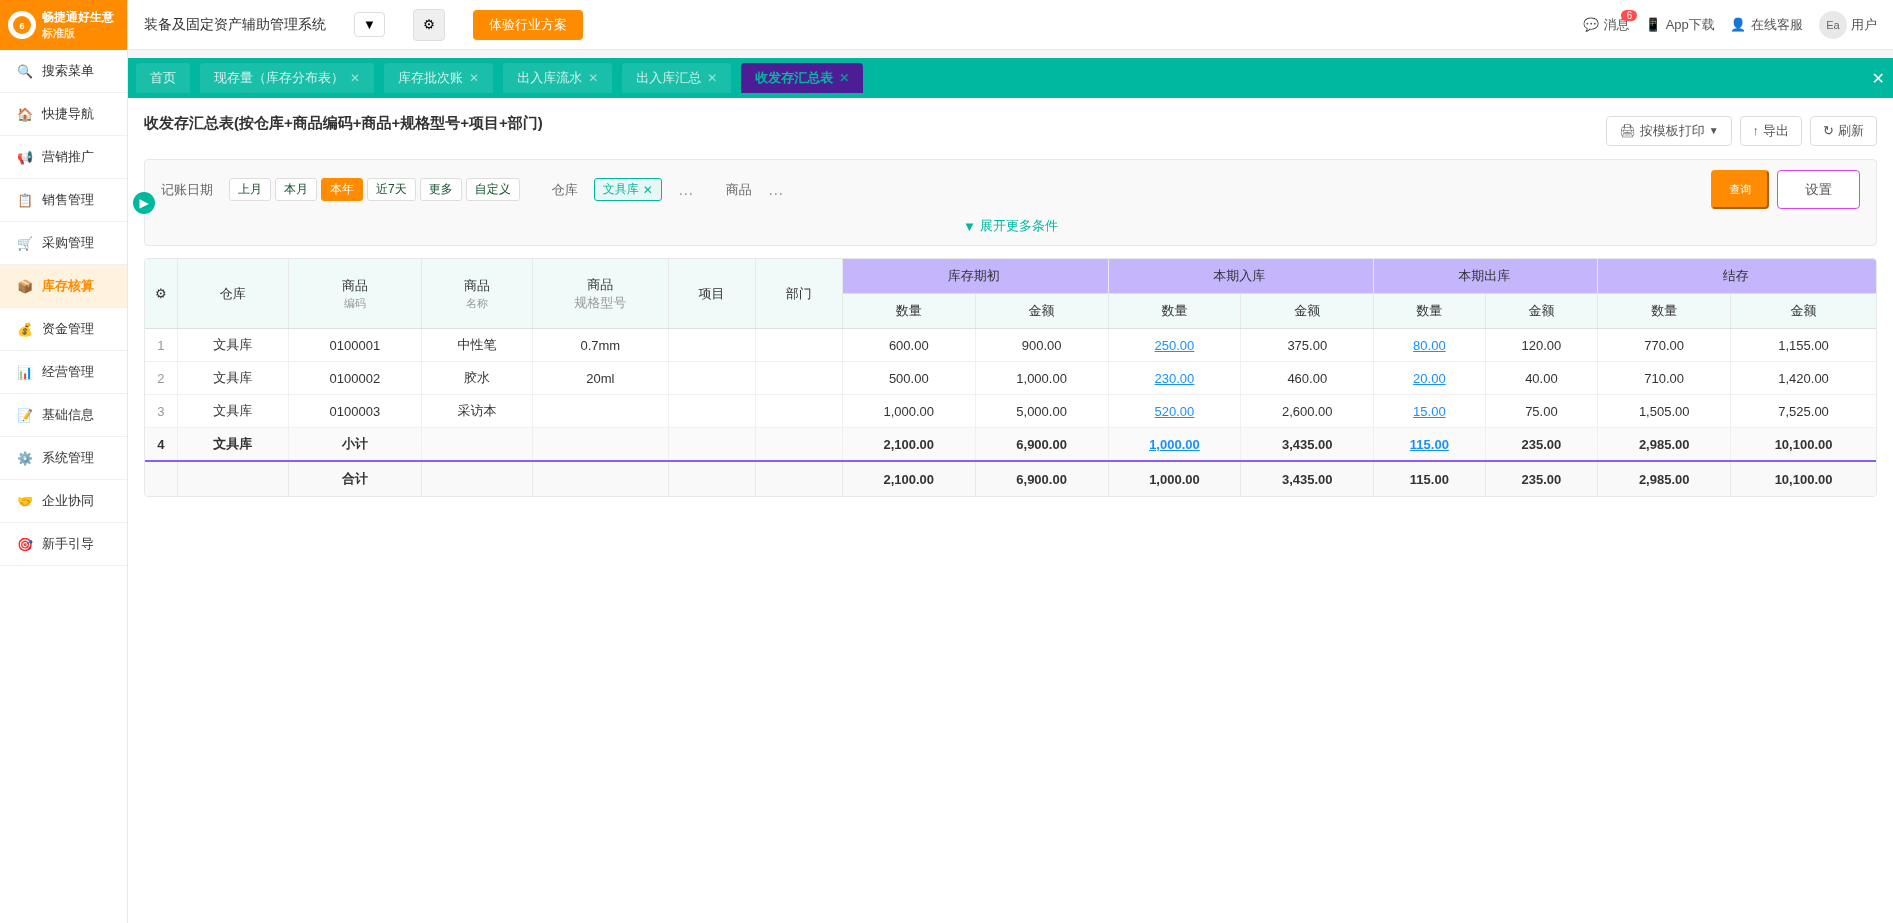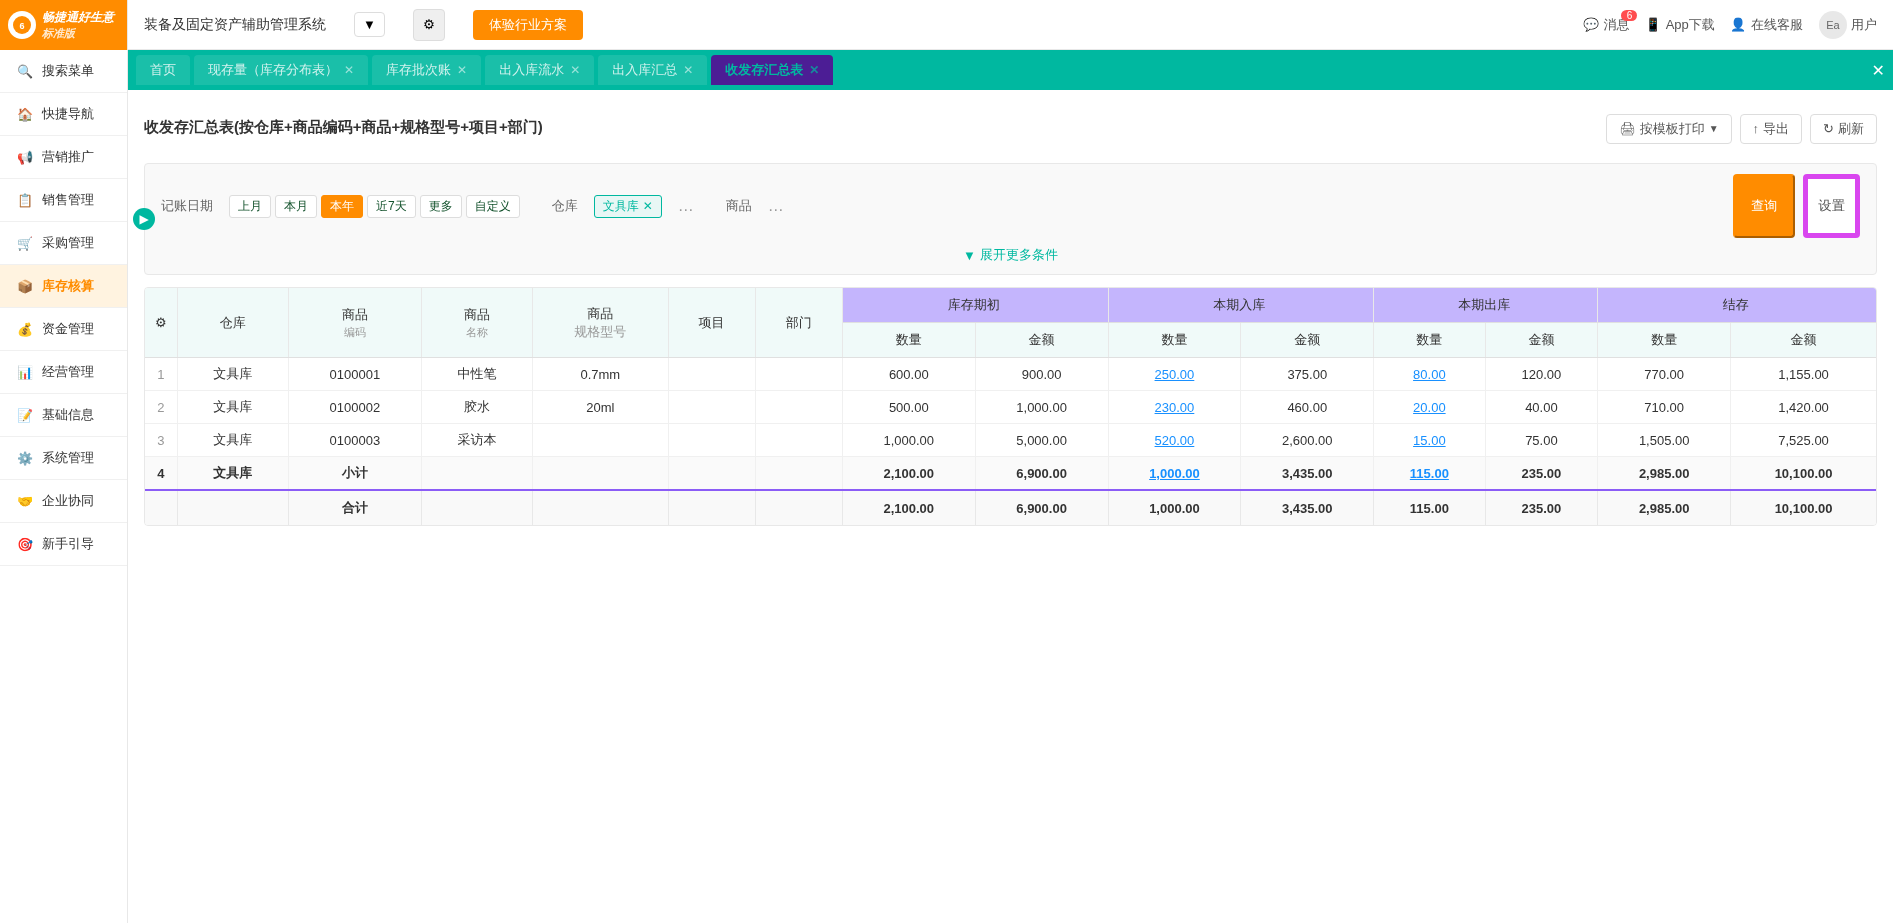--- a/index.html
+++ b/index.html
@@ -3,68 +3,68 @@
   <meta charset="utf-8">
   <style>
     * { box-sizing: border-box; margin: 0; padding: 0; }
     body { font-family: 'Microsoft YaHei', Arial, sans-serif; font-size: 13px; background: #f5f5f5; display: flex; height: 923px; overflow: hidden; }
 
     
     .sidebar { width: 128px; background: #fff; display: flex; flex-direction: column; border-right: 1px solid #e8e8e8; flex-shrink: 0; }
     .sidebar-logo { background: #ff8c00; color: #fff; padding: 10px 8px; display: flex; align-items: center; gap: 6px; font-size: 12px; font-weight: bold; height: 50px; }
     .sidebar-logo-icon { width: 28px; height: 28px; background: #fff; border-radius: 50%; display: flex; align-items: center; justify-content: center; }
     .sidebar-logo-icon svg { width: 20px; height: 20px; }
-    .sidebar-logo-text { line-height: 1.3; font-style: italic; }
+    .sidebar-logo-text { line-height: 1.3; }
     .sidebar-item { display: flex; align-items: center; gap: 8px; padding: 12px 16px; cursor: pointer; color: #333; font-size: 13px; border-bottom: 1px solid #f0f0f0; }
     .sidebar-item.active { background: #fff3e0; color: #ff8c00; font-weight: bold; }
     .sidebar-item-icon { width: 18px; height: 18px; display: flex; align-items: center; justify-content: center; }
 
     
     .main { flex: 1; display: flex; flex-direction: column; overflow: hidden; }
 
     
     .top-header { background: #fff; height: 50px; display: flex; align-items: center; justify-content: space-between; padding: 0 16px; border-bottom: 1px solid #e8e8e8; }
     .top-header-left { display: flex; align-items: center; gap: 28px; }
     .dropdown-btn { display: flex; align-items: center; gap: 4px; padding: 4px 8px; border: 1px solid #ddd; border-radius: 4px; cursor: pointer; background: #fff; font-size: 13px; }
     .settings-btn { display: flex; align-items: center; justify-content: center; width: 32px; height: 32px; border: 1px solid #ddd; border-radius: 4px; cursor: pointer; }
     .experience-btn { background: #ff8c00; color: #fff; border: none; padding: 6px 16px; border-radius: 4px; cursor: pointer; font-size: 13px; }
     .top-header-right { display: flex; align-items: center; gap: 16px; font-size: 13px; color: #555; }
     .header-action { display: flex; align-items: center; gap: 4px; cursor: pointer; position: relative; }
     .badge { background: #ff4d4f; color: #fff; font-size: 10px; border-radius: 8px; padding: 0 4px; position: absolute; top: -6px; right: -8px; min-width: 16px; text-align: center; }
     .user-avatar { width: 28px; height: 28px; background: #e8e8e8; border-radius: 50%; display: flex; align-items: center; justify-content: center; font-size: 11px; color: #666; }
 
     
-    .tabs-bar { background: #00b8a0; display: flex; align-items: center; padding: 10px 8px; height: 40px; gap: 4px; }
+    .tabs-bar { background: #00b8a0; display: flex; align-items: center; padding: 10px 8px; height: 40px; gap: 10px; margin-top: 8px; }
     .tab { display: flex; align-items: center; gap: 6px; padding: 6px 14px; border-radius: 4px 4px 0 0; cursor: pointer; font-size: 13px; color: rgba(255,255,255,0.8); background: rgba(255,255,255,0.1); }
     .tab.active { background: #4c1d95; color: #00b8a0; font-weight: 700; }
     .tab-close { font-size: 12px; color: inherit; cursor: pointer; opacity: 0.7; }
     .tab-close-white { color: rgba(255,255,255,0.8); }
     .tabs-close-all { margin-left: auto; color: #fff; cursor: pointer; font-size: 16px; }
 
     
     .page-content { flex: 1; background: #fff; overflow-y: auto; padding: 16px; }
 
     
-    .page-title { font-size: 15px; font-weight: bold; color: #333; margin-bottom: 14px; margin-top: 12px; }
+    .page-title { font-size: 15px; font-weight: bold; color: #333; margin-bottom: 14px; }
 
     
     .filter-area { background: #f9f9f9; border: 1px solid #e8e8e8; border-radius: 4px; padding: 10px 16px; margin-bottom: 12px; position: relative; }
     .filter-row { display: flex; align-items: center; gap: 16px; flex-wrap: wrap; }
     .filter-label { color: #666; font-size: 13px; white-space: nowrap; }
     .date-shortcuts { display: flex; gap: 4px; align-items: center; }
     .date-btn { padding: 2px 8px; border: 1px solid #ddd; border-radius: 3px; cursor: pointer; font-size: 12px; color: #14532d; background: #fff; }
     .date-btn.active { background: #ff8c00; color: #fff; border-color: #ff8c00; }
     .filter-separator { color: #ddd; }
     .warehouse-tag { background: #e8f7f5; color: #00b8a0; border: 1px solid #00b8a0; border-radius: 3px; padding: 2px 8px; font-size: 12px; display: flex; align-items: center; gap: 4px; }
     .warehouse-tag-close { cursor: pointer; color: #00b8a0; }
     .filter-ellipsis { color: #999; cursor: pointer; font-size: 16px; }
     .expand-btn { display: flex; align-items: center; gap: 4px; color: #00b8a0; cursor: pointer; font-size: 13px; margin: 8px auto 0; text-align: center; width: fit-content; }
     .toolbar-btn { display: flex; align-items: center; gap: 4px; padding: 5px 12px; border: 1px solid #ddd; border-radius: 4px; cursor: pointer; font-size: 13px; color: #555; background: #fff; }
-    .query-btn { background: #ff8c00; color: #fff; border-color: #ff8c00; padding: 21px 16px; border-radius: 4px; cursor: pointer; font-size: 13px; }
-    .settings-gear-btn { padding: 5px 10px; border: 5px solid #d946ef; border-radius: 4px; cursor: pointer; background: #fff; color: #555; }
+    .query-btn { background: #ff8c00; color: #fff; border-color: #ff8c00; padding: 10px 16px; border-radius: 4px; cursor: pointer; font-size: 11px; }
+    .settings-gear-btn { padding: 5px 27px; border: 1px solid #d946ef; border-radius: 4px; cursor: pointer; background: #fff; color: #555; }
 
     
     .table-wrapper { border: 1px solid #e8e8e8; border-radius: 4px; overflow: hidden; }
     table { width: 100%; border-collapse: collapse; font-size: 13px; }
     thead tr { background: #f0faf9; }
     thead th { padding: 8px 10px; text-align: center; border-bottom: 1px solid #e0e0e0; border-right: 1px solid #e8e8e8; color: #333; font-weight: 500; white-space: nowrap; }
     thead th:last-child { border-right: none; }
     .th-group { background: #c4b5fd; padding-left: 7px; }
     tbody tr { background: #fff; }
     tbody tr.subtotal { background: #fafafa; font-weight: bold; }

